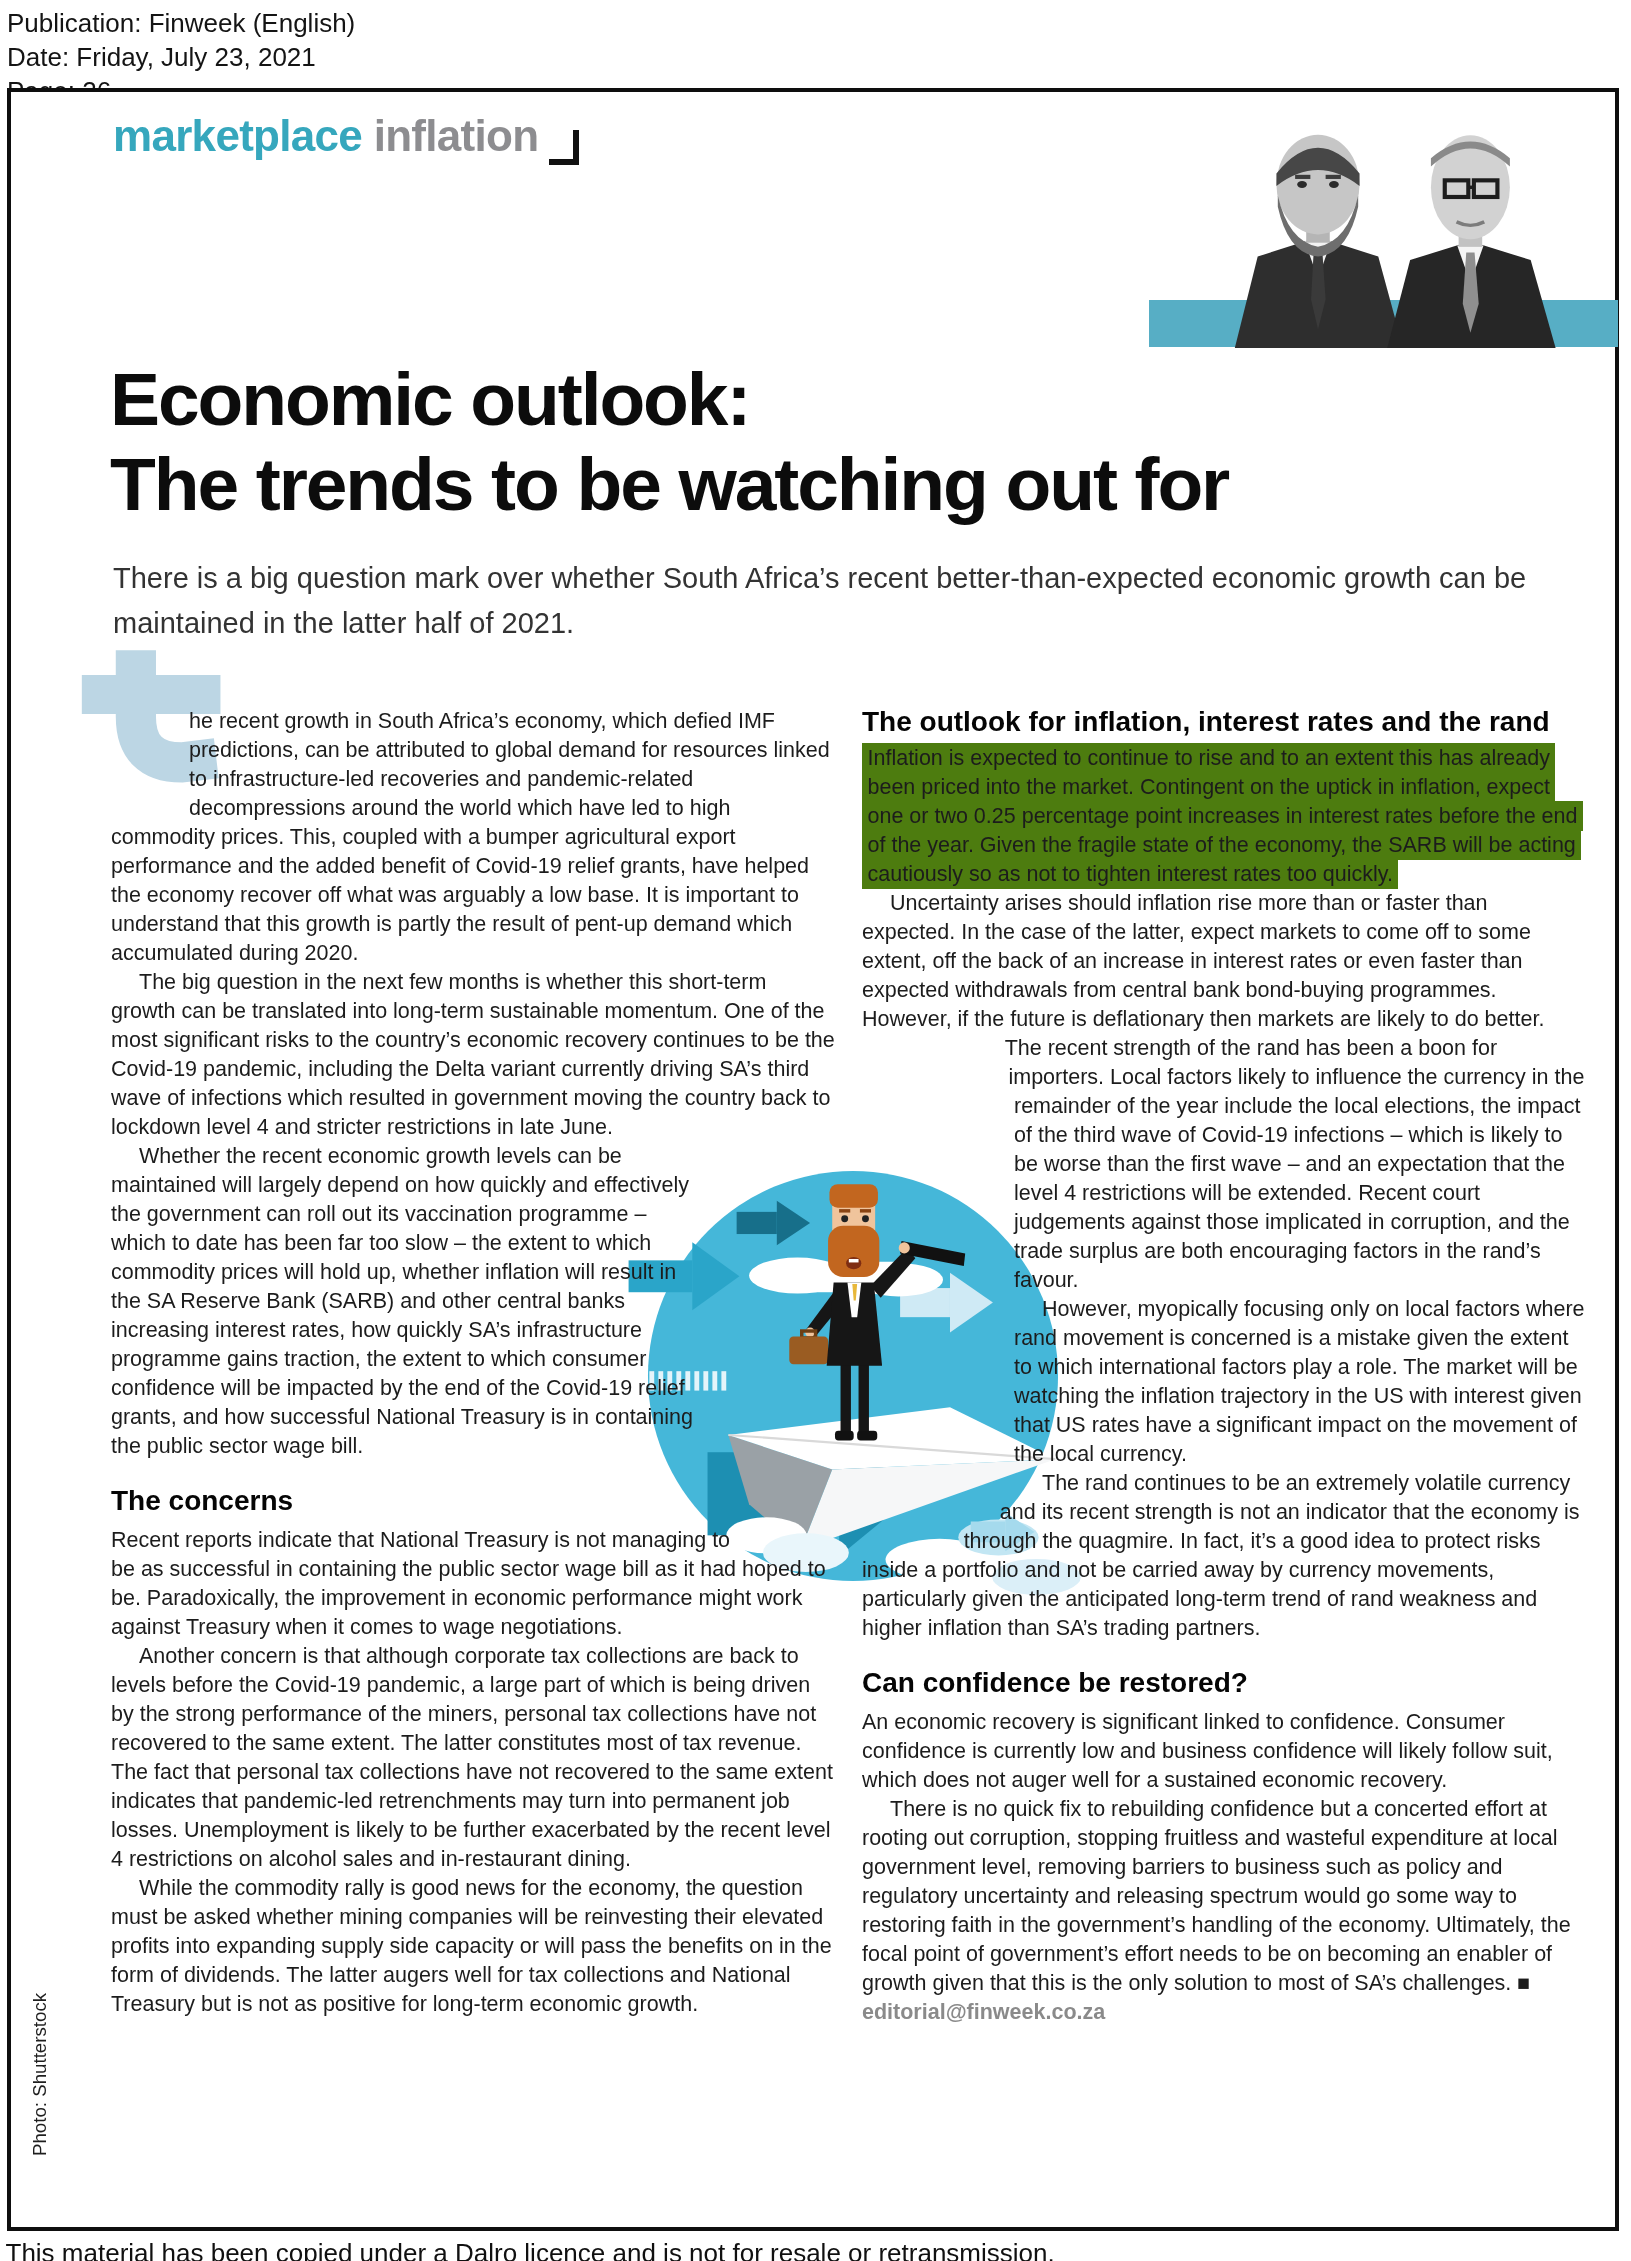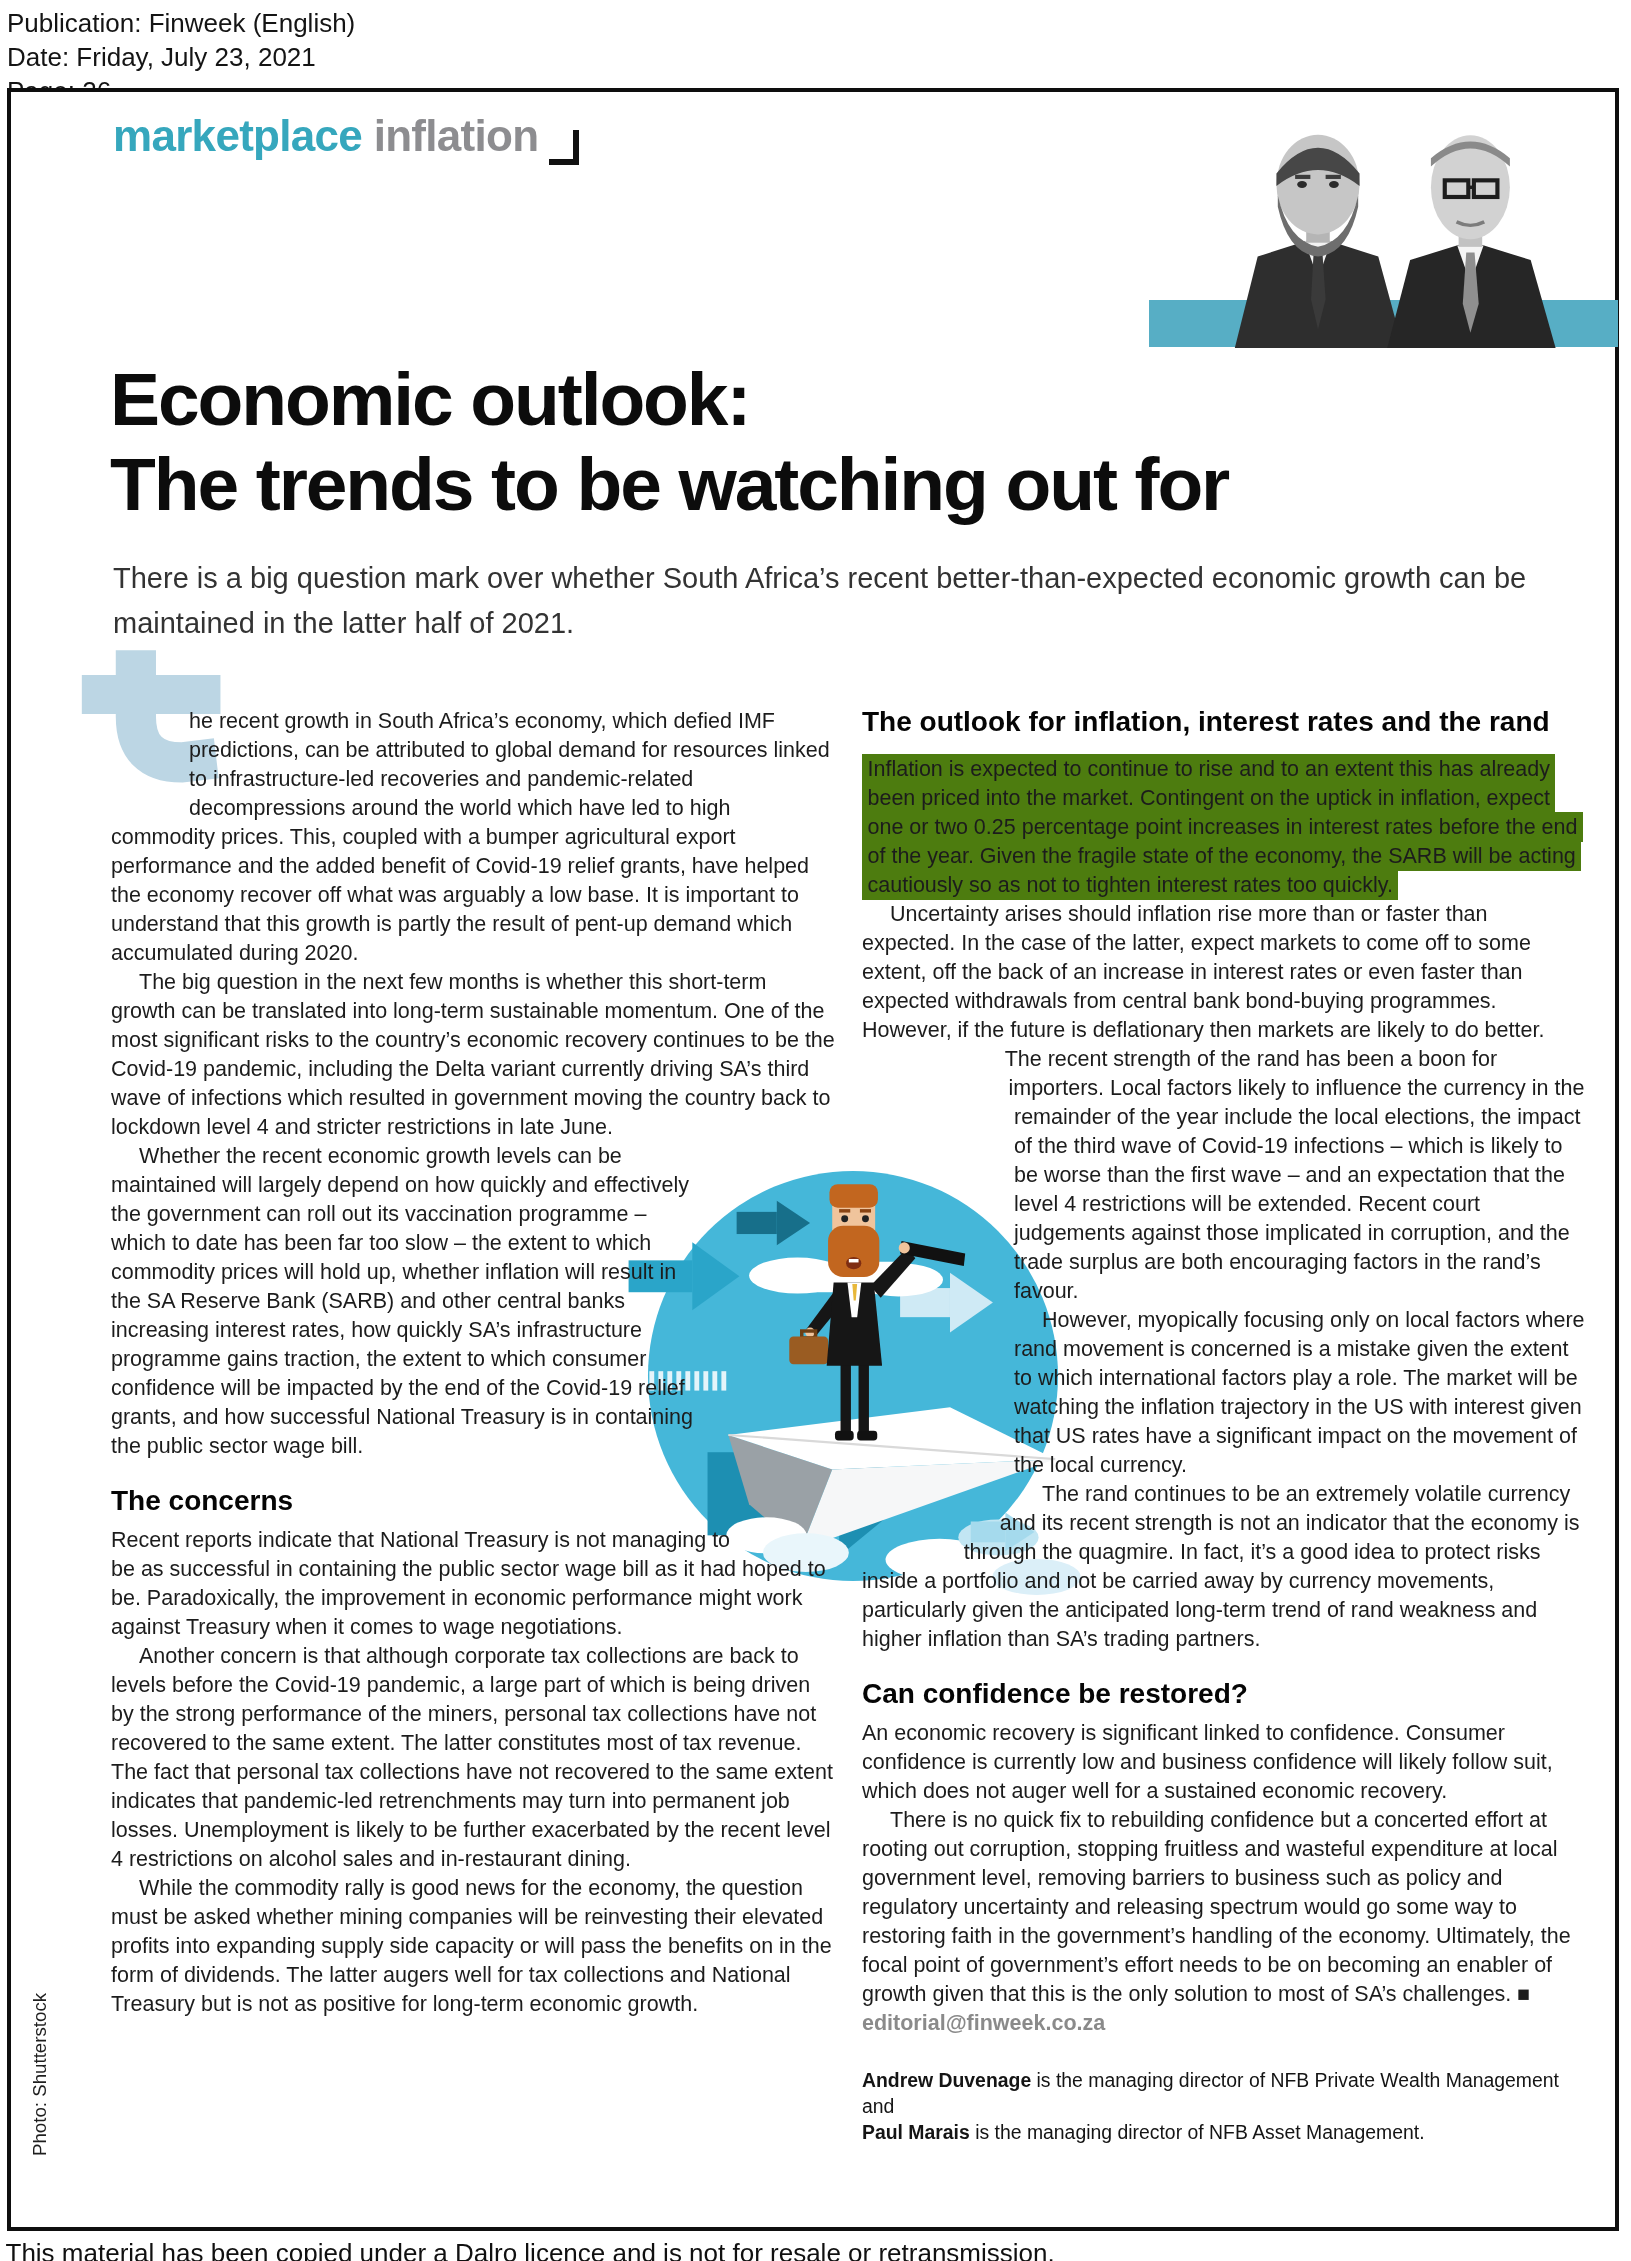--- a/index.html
+++ b/index.html
@@ -31,21 +31,21 @@
   .headline{position:absolute;left:110px;top:357px;font-size:75px;line-height:1.13;font-weight:800;letter-spacing:-2.1px;color:#0c0c0c;}
   .standfirst{position:absolute;left:113px;top:556px;width:1497px;font-size:29px;line-height:1.55;color:#333333;}
 
   
   .col{position:absolute;top:707px;width:724px;font-size:21.5px;line-height:29px;color:#1c1c1c;}
   .col-left{left:111px;}
   .col-right{left:862px;}
   .col p{margin:0;}
   .col p.ind{text-indent:28px;}
   .col h3{margin:25px 0 9.7px 0;font-size:28px;line-height:1.1;color:#050505;letter-spacing:0;}
-  .col h3.first{margin-top:0;margin-bottom:17px;}
+  .col h3.first{margin-top:0;margin-bottom:6px;}
 
   
   .dropcap-spacer{float:left;width:78px;height:116px;}
   .wrap-spacer-right{float:right;width:166px;height:388px;margin-right:-35px;shape-outside:ellipse(194px 194px at 100% 50%);shape-margin:11px;}
   .wrap-spacer-left{float:left;width:180px;height:513px;margin-left:-28px;shape-outside:ellipse(208px 256px at 0% 50%);shape-margin:11px;}
 
   mark.hl{background:#4d7c0f;color:inherit;padding:2.8px 5.5px;box-decoration-break:clone;margin-top:48px;-webkit-box-decoration-break:clone;}
 
   .email{margin-top:5.5px;font-weight:bold;color:#8a8a8a;}
   .bios{margin-top:29px;font-size:19.4px;line-height:26px;color:#141414;}
@@ -215,24 +215,20 @@
     <p><mark class="hl">Inflation is expected to continue to rise and to an extent this has already been priced into the market. Contingent on the uptick in inflation, expect one or two 0.25 percentage point increases in interest rates before the end of the year. Given the fragile state of the economy, the SARB will be acting cautiously so as not to tighten interest rates too quickly.</mark></p>
     <p class="ind">Uncertainty arises should inflation rise more than or faster than expected. In the case of the latter, expect markets to come off to some extent, off the back of an increase in interest rates or even faster than expected withdrawals from central bank bond-buying programmes. However, if the future is deflationary then markets are likely to do better.</p>
     <div class="wrap-spacer-left"></div>
     <p class="ind">The recent strength of the rand has been a boon for importers. Local factors likely to influence the currency in the remainder of the year include the local elections, the impact of the third wave of Covid-19 infections – which is likely to be worse than the first wave – and an expectation that the level 4 restrictions will be extended. Recent court judgements against those implicated in corruption, and the trade surplus are both encouraging factors in the rand’s favour.</p>
     <p class="ind">However, myopically focusing only on local factors where rand movement is concerned is a mistake given the extent to which international factors play a role. The market will be watching the inflation trajectory in the US with interest given that US rates have a significant impact on the movement of the local currency.</p>
     <p class="ind">The rand continues to be an extremely volatile currency and its recent strength is not an indicator that the economy is through the quagmire. In fact, it’s a good idea to protect risks inside a portfolio and not be carried away by currency movements, particularly given the anticipated long-term trend of rand weakness and higher inflation than SA’s trading partners.</p>
     <h3>Can confidence be restored?</h3>
     <p>An economic recovery is significant linked to confidence. Consumer confidence is currently low and business confidence will likely follow suit, which does not auger well for a sustained economic recovery.</p>
     <p class="ind">There is no quick fix to rebuilding confidence but a concerted effort at rooting out corruption, stopping fruitless and wasteful expenditure at local government level, removing barriers to business such as policy and regulatory uncertainty and releasing spectrum would go some way to restoring faith in the government’s handling of the economy. Ultimately, the focal point of government’s effort needs to be on becoming an enabler of growth given that this is the only solution to most of SA’s challenges. ■</p>
     <p class="email">editorial@finweek.co.za</p>
-    <div class="bios">
-      <div><b>Andrew Duvenage</b><span> is the managing director of NFB Private Wealth Management and</span></div>
-      <div><b>Paul Marais</b><span> is the managing director of NFB Asset Management.</span></div>
-    </div>
   </div>
 
   <div class="photo-credit">Photo: Shutterstock</div>
 
   <div class="scan-footer">This material has been copied under a Dalro licence and is not for resale or retransmission.</div>
 
 </div>
 
 
 </body></html>

